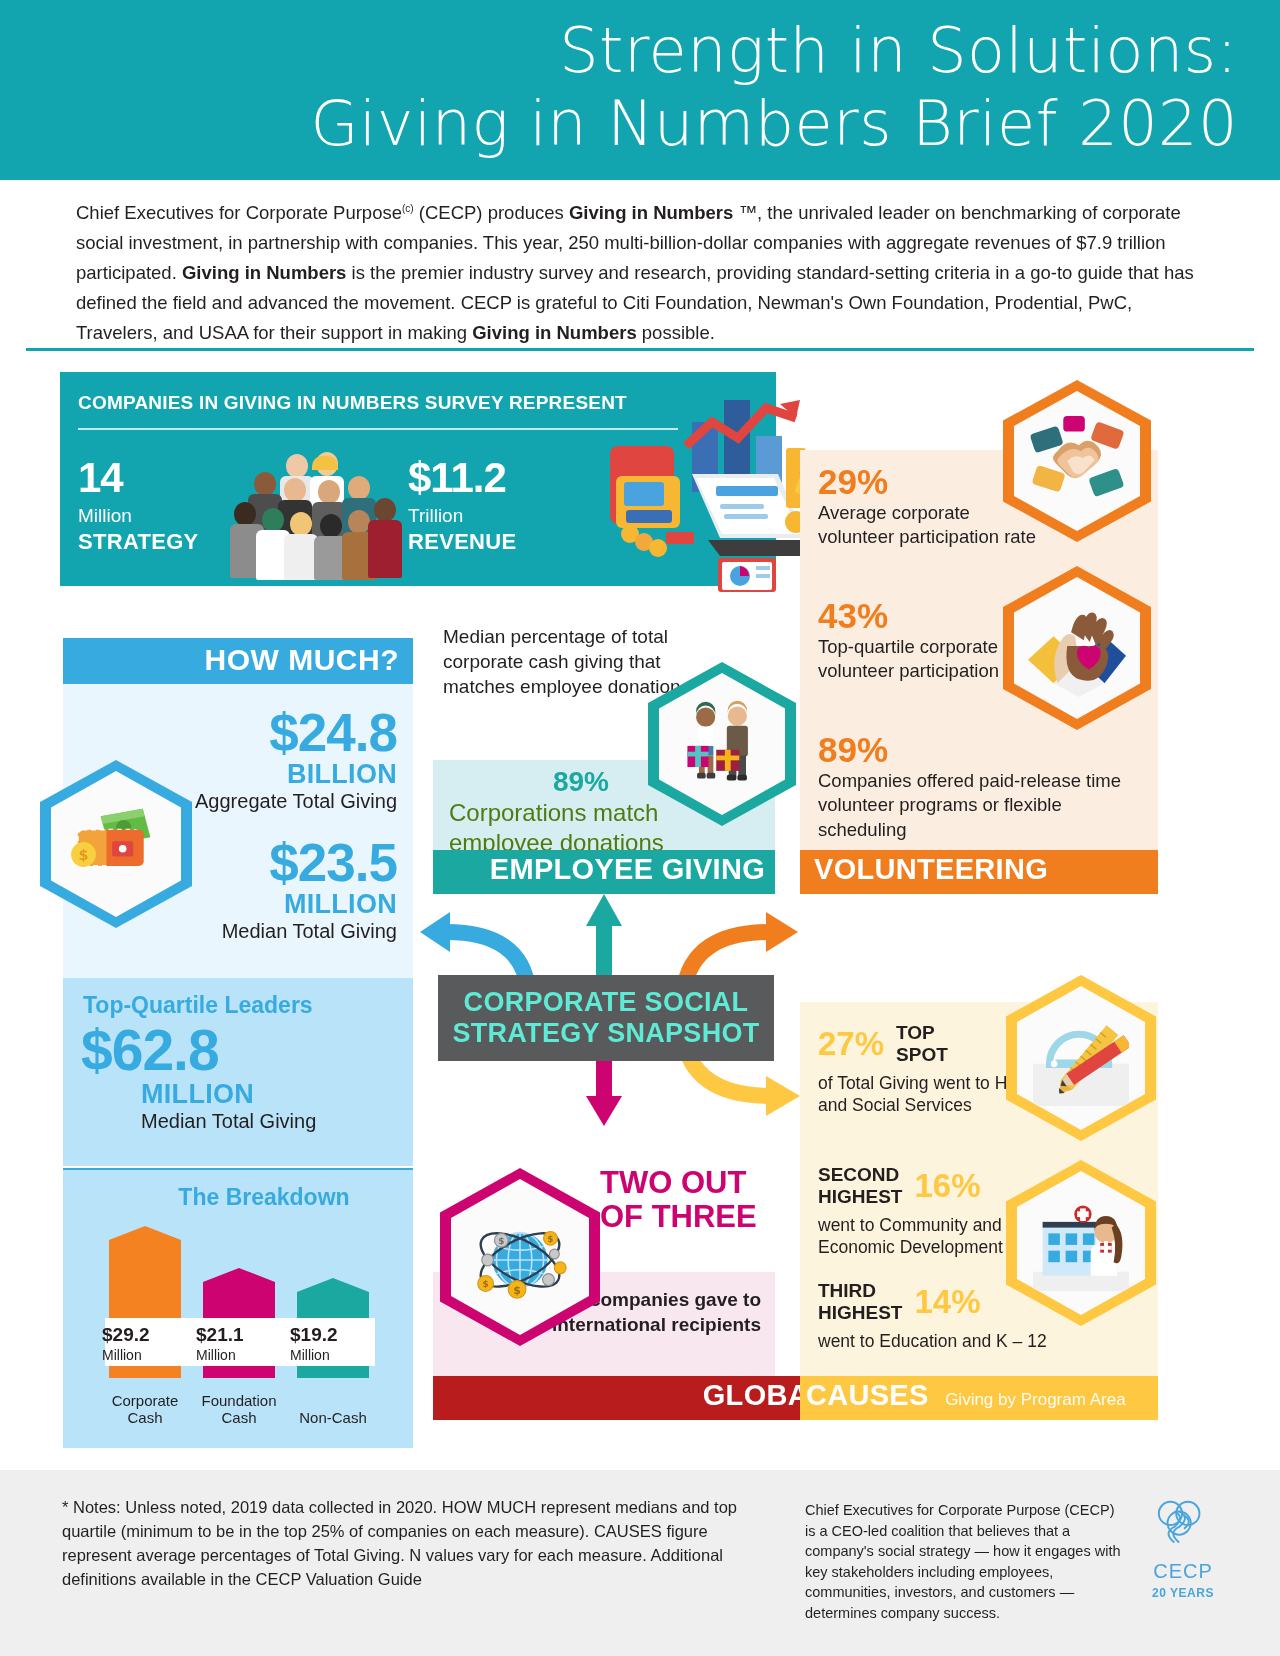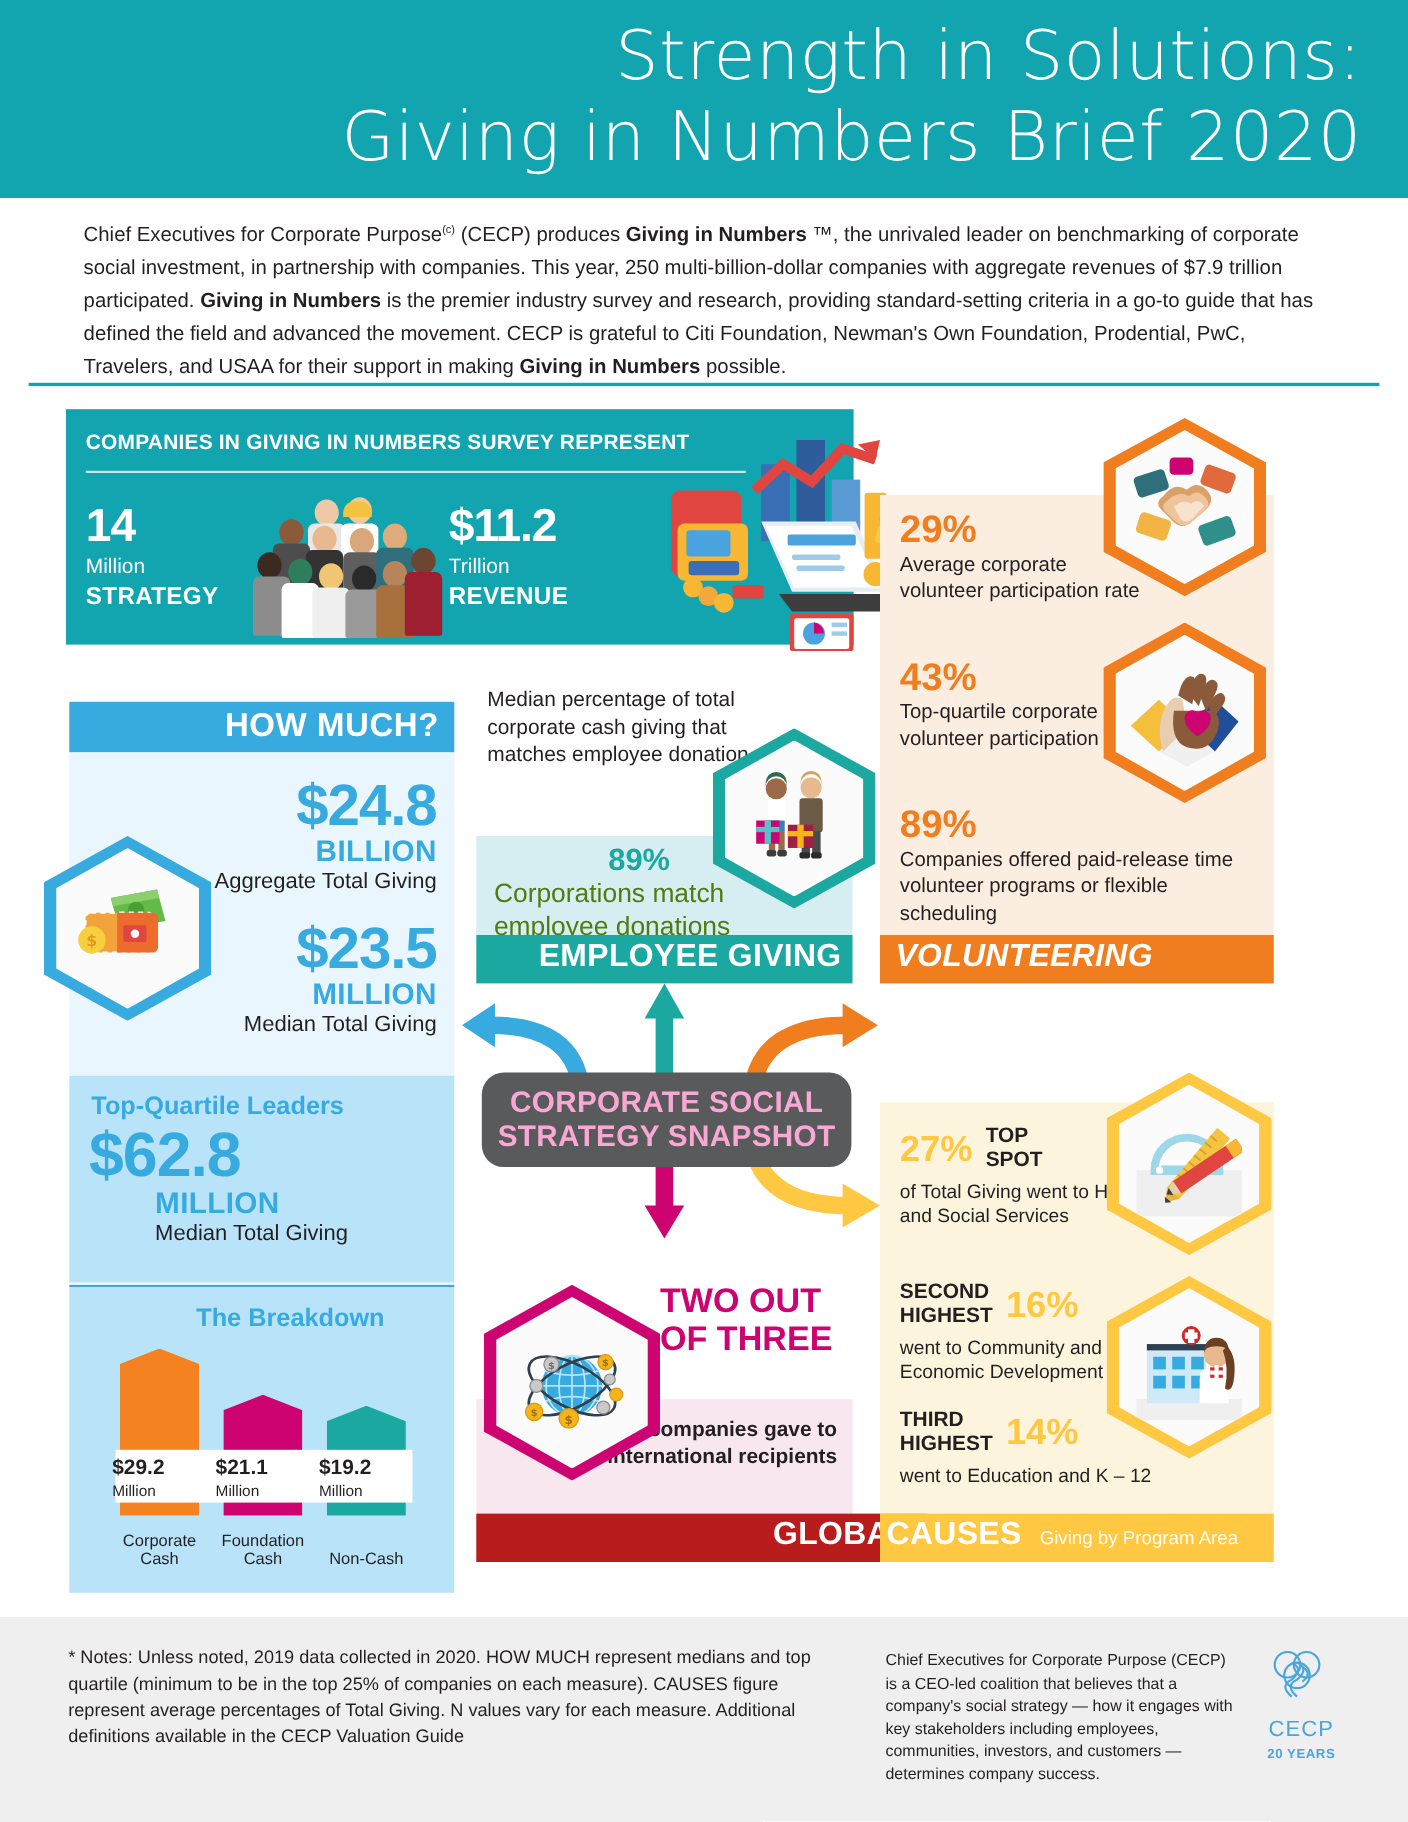--- a/index.html
+++ b/index.html
@@ -167,34 +167,32 @@
   
   .vol-panel {
     position: absolute; left: 800px; top: 450px; width: 358px; height: 400px;
     background: #fbeee1;
   }
   .vol-bar {
     position: absolute; left: 800px; top: 850px; width: 358px; height: 44px;
     background: #f07d1e; color: #fff;
     font-size: 29px; font-weight: 700; letter-spacing: .3px;
     padding: 3px 0 12px 14px;
-    font-style: italic;
   }
   .vol-item { position: absolute; left: 18px; width: 230px; }
   .vol-pct { font-size: 35px; font-weight: 700; color: #f07d1e; line-height: 1.05; }
   .vol-desc { font-size: 18.5px; line-height: 1.32; color: #231f20; }
 
   
   .snapshot {
     position: absolute; left: 438px; top: 975px; width: 336px; height: 86px;
-    background: #595a5c; color: #f9a8d4;
+    background: #595a5c; color: #5eead4;
     display: flex; align-items: center; justify-content: center;
     text-align: center; font-size: 27px; font-weight: 700; line-height: 1.15;
     letter-spacing: .3px;
-    border-radius: 20px;
   }
 
   
   .gl-title {
     position: absolute; left: 600px; top: 1166px; width: 180px;
     font-size: 31px; font-weight: 700; color: #cc0370; line-height: 1.1;
   }
   .gl-box {
     position: absolute; left: 433px; top: 1272px; width: 342px; height: 104px;
     background: #f8e7ef;

